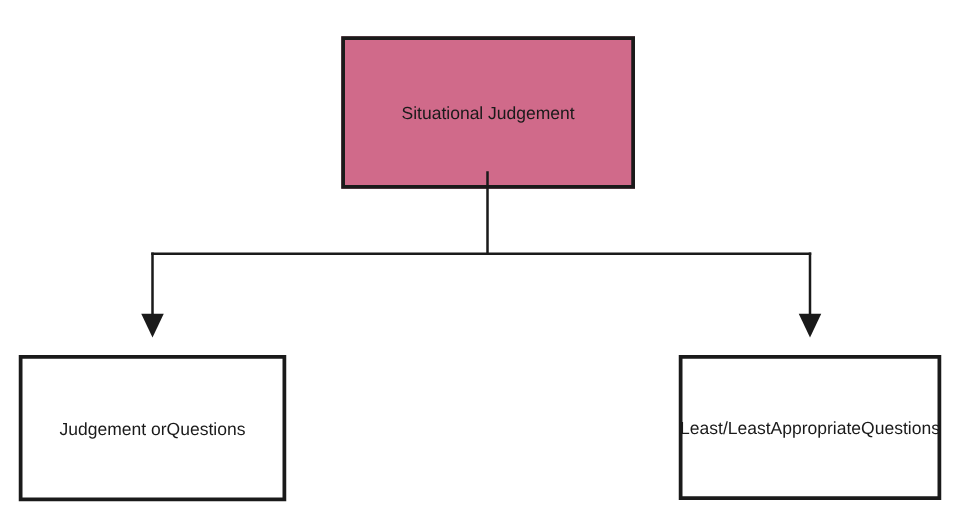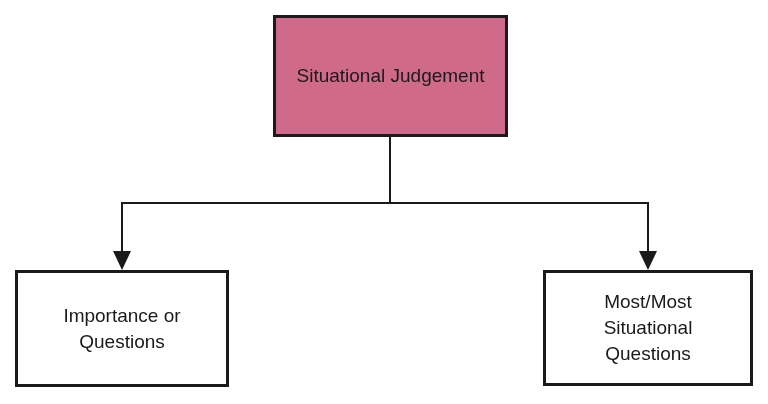--- a/index.html
+++ b/index.html
@@ -15,26 +15,27 @@
     overflow: hidden;
     font-family: "Liberation Sans", sans-serif;
   }
   .node {
     position: absolute;
     box-sizing: border-box;
     border: 3px solid #1a1a1a;
     background: #ffffff;
     color: #1a1a1a;
     display: flex;
-    flex-direction: column;
+    flex-direction: row;
     align-items: center;
     justify-content: center;
     text-align: center;
-    font-size: 19px;
+    font-size: 14px;
     line-height: 26px;
+    margin-top: 14px;
   }
   .node span { display: block; white-space: nowrap; }
   #node-root  { left: 273px; top: 15px;  width: 235px; height: 122px; }
   #node-left  { left: 15px;  top: 270px; width: 214px; height: 117px; }
   #node-right { left: 543px; top: 270px; width: 210px; height: 116px; }
 
   .line {
     position: absolute;
     background: #1a1a1a;
   }
@@ -64,23 +65,23 @@
   </div>
 
   <div class="line" id="connector-stem"></div>
   <div class="line" id="connector-crossbar"></div>
   <div class="line" id="connector-left-leg"></div>
   <div class="line" id="connector-right-leg"></div>
   <div class="arrowhead" id="arrowhead-left"></div>
   <div class="arrowhead" id="arrowhead-right"></div>
 
   <div class="node" id="node-left" style="background-color: rgb(255, 255, 255);">
-    <span>Importance or</span>
+    <span>Judgement or</span>
     <span>Questions</span>
   </div>
 
   <div class="node" id="node-right" style="background-color: rgb(255, 255, 255);">
-    <span>Most/Most</span>
-    <span>Situational</span>
+    <span>Least/Least</span>
+    <span>Appropriate</span>
     <span>Questions</span>
   </div>
 
 </div>
 
 </body></html>

